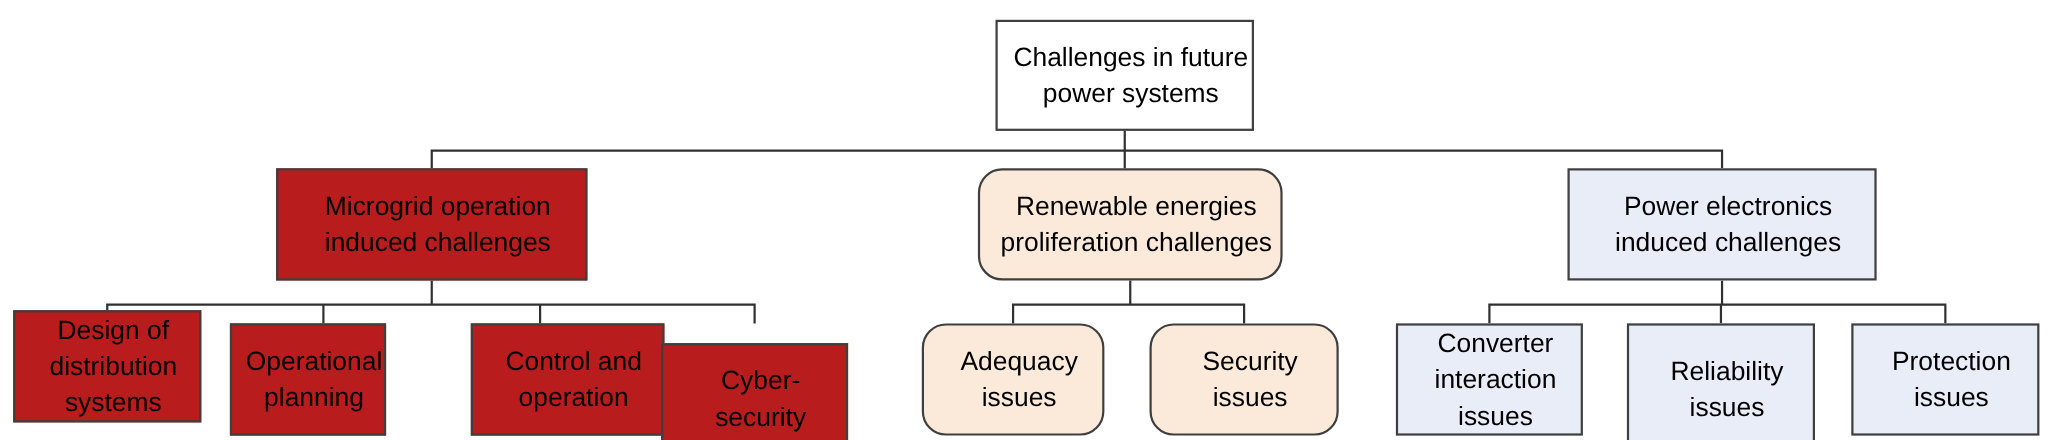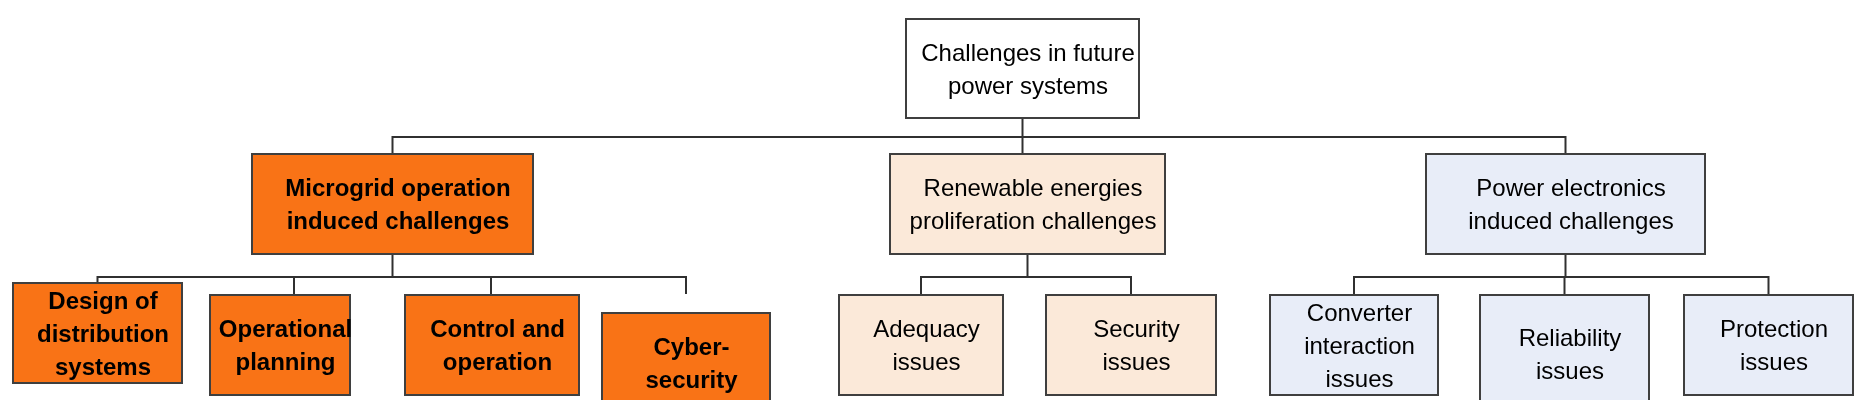--- a/index.html
+++ b/index.html
@@ -36,22 +36,22 @@
     z-index: 1;
     padding-left: 11px;
   }
   .node .label {
     white-space: pre-line;
     font-size: 24px;
     line-height: 33px;
     color: #000000;
   }
   .fill-root  { background: #ffffff; }
-  .fill-green { background: #f97316; font-weight: bold; }
-  .fill-peach { background: #fbe9d9; }
+  .fill-green { background: #b91c1c; }
+  .fill-peach { background: #fbe9d9; border-radius: 22px; }
   .fill-blue  { background: #e8edf8; }
 </style>
 </head>
 <body>
 
 <div class="canvas">
 
   <svg class="connectors" width="1870" height="400" viewBox="0 0 1870 400">
 
     <path d="M392.5 153 V137 H1565.5 V153" fill="none" stroke="#303030" stroke-width="2"></path>
@@ -94,21 +94,21 @@
     <span class="label">Design of
 distribution
 systems</span>
   </div>
 
   <div class="node fill-green" style="left:209px; top:294px; width:142px; height:102px;">
     <span class="label">Operational
 planning</span>
   </div>
 
-  <div class="node fill-green" style="left:404px; top:294px; width:176px; height:102px;justify-content:center;">
+  <div class="node fill-green" style="left:428px; top:294px; width:176px; height:102px;justify-content:center;">
     <span class="label">Control and
 operation</span>
   </div>
 
   <div class="node fill-green" style="left:601px; top:312px; width:170px; height:102px;">
     <span class="label">Cyber-
 security</span>
   </div>
 
   <div class="node fill-peach" style="left:838px; top:294px; width:166px; height:102px;">

